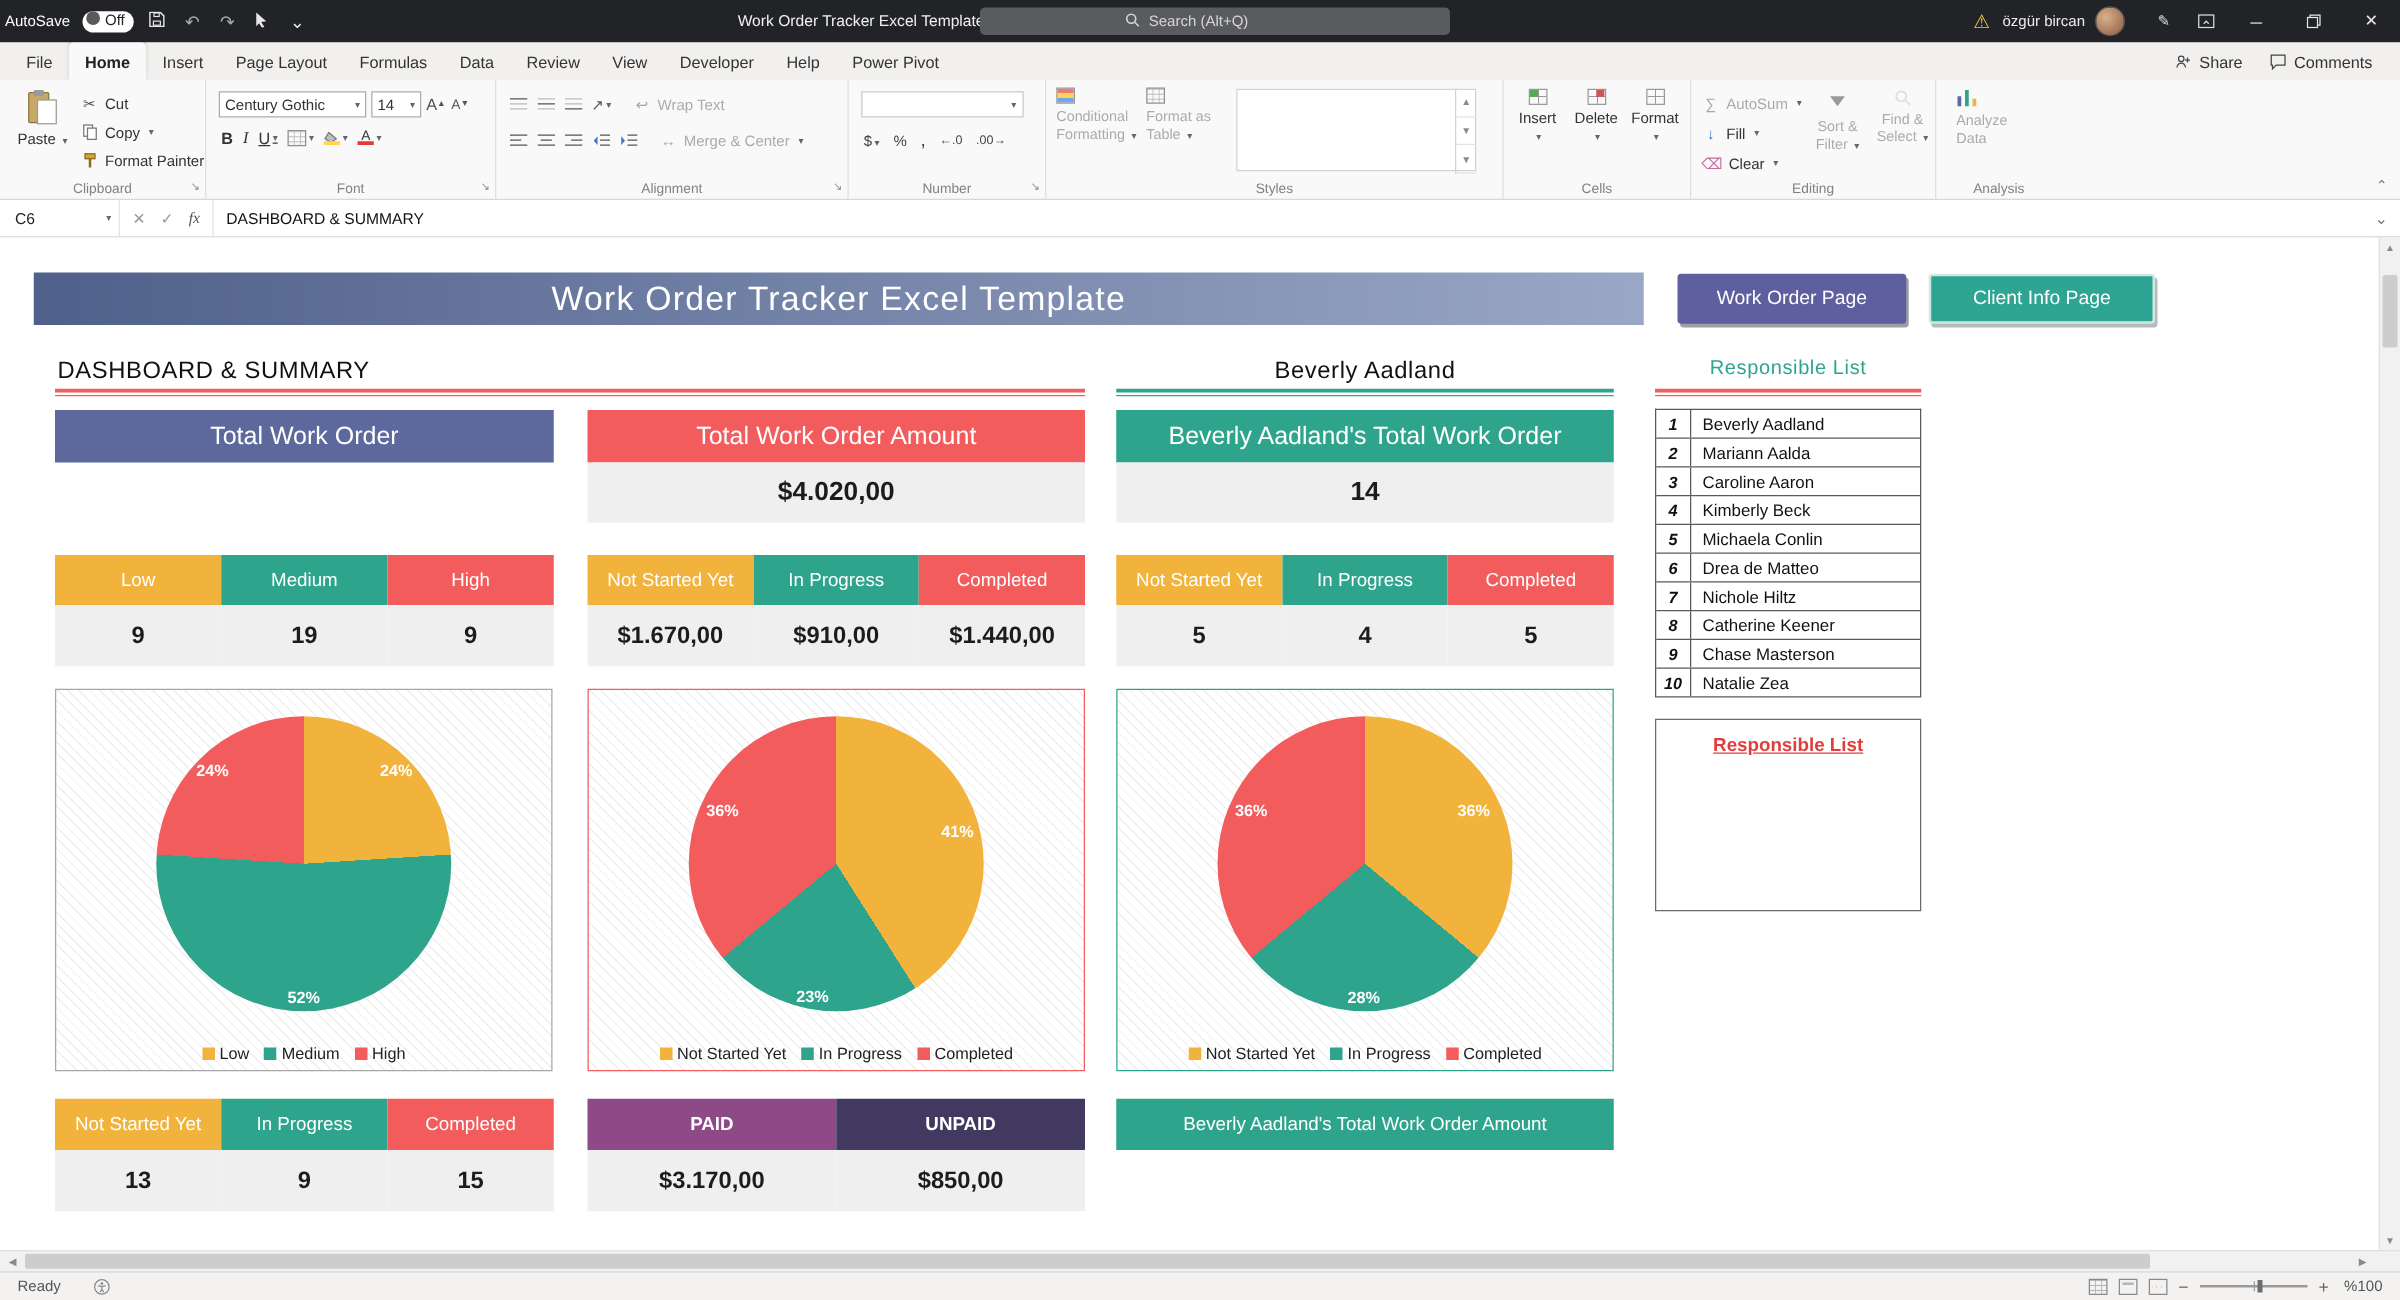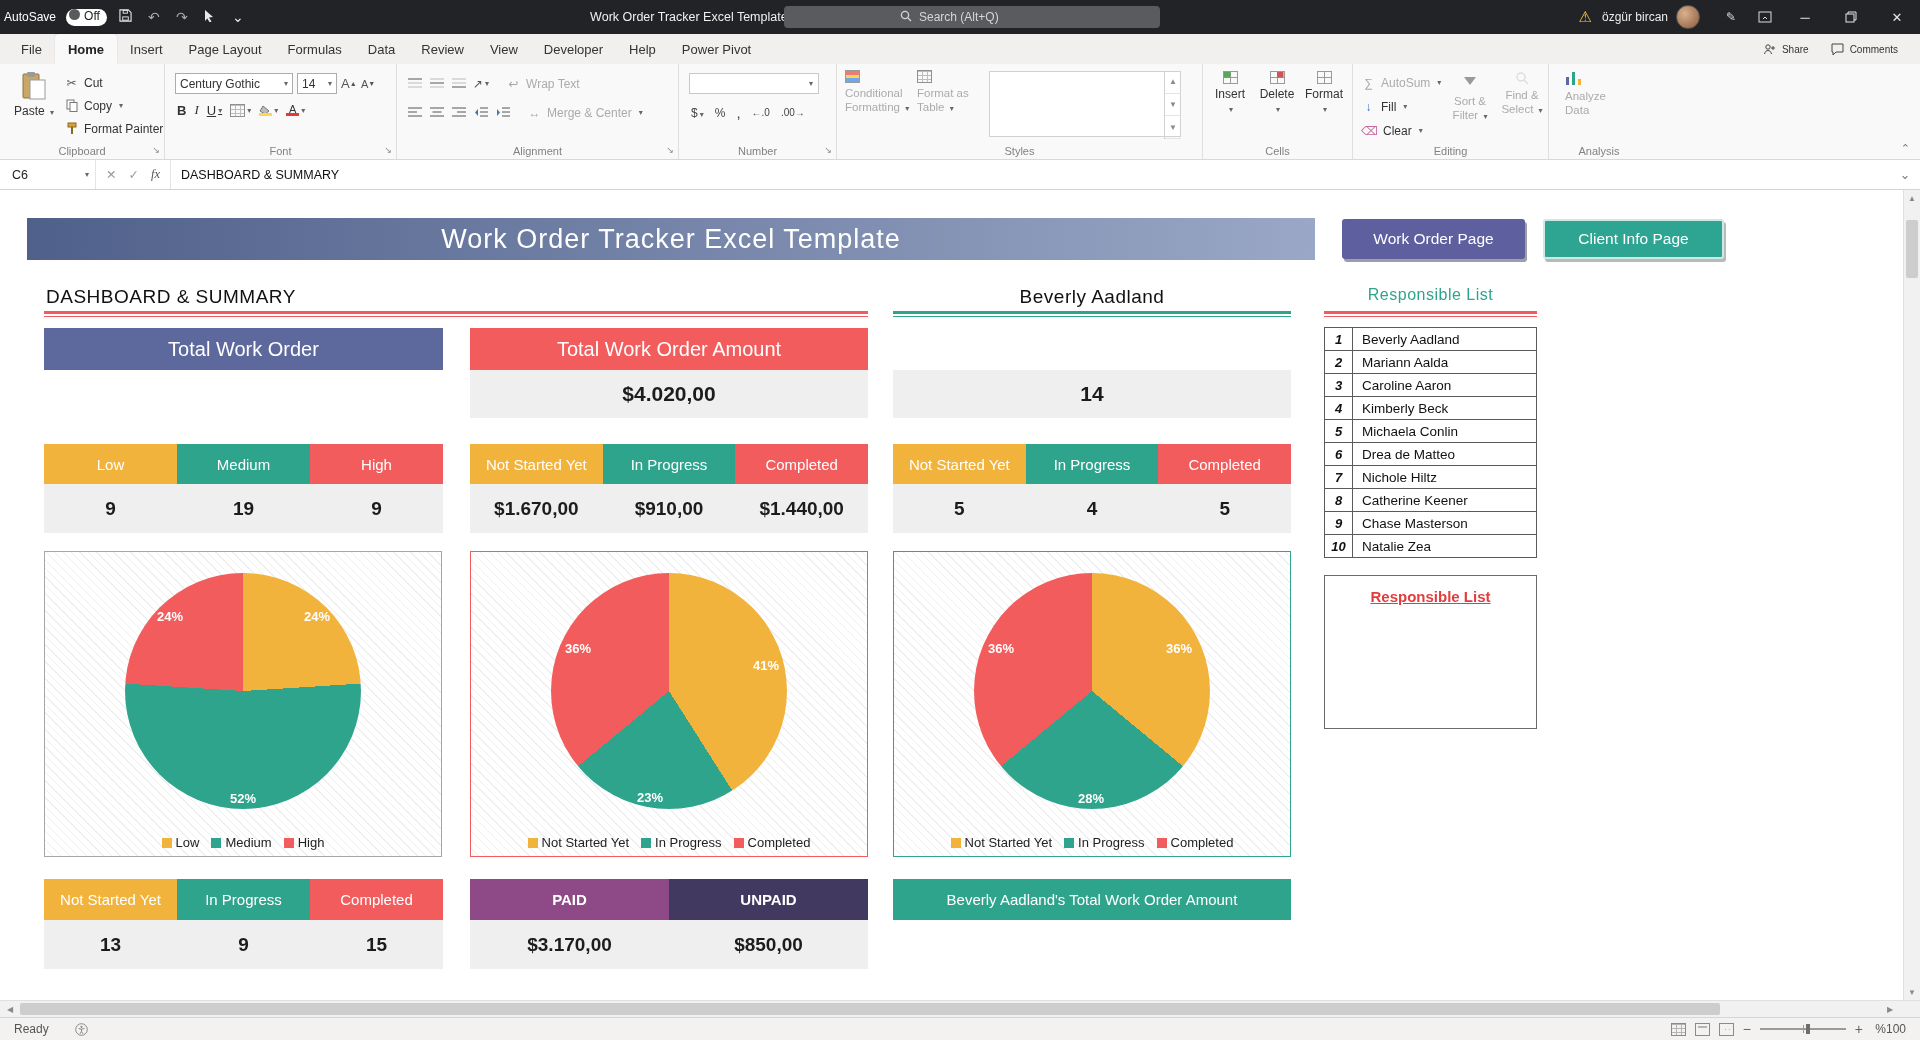--- a/index.html
+++ b/index.html
@@ -20,21 +20,21 @@
   .warn{color:#f6c644;font-size:15px;margin-right:10px}
   .uname{font-size:12px;margin-right:8px;color:#ececec}
   .avatar{width:24px;height:24px;border-radius:50%;background:radial-gradient(circle at 35% 35%,#d9b08c,#8a5a3c);margin-right:14px;border:1px solid #555}
   .tb-ic{width:34px;height:34px;display:flex;align-items:center;justify-content:center;color:#dcdcdc}
   .winbtn{width:46px;height:34px;display:flex;align-items:center;justify-content:center;color:#e6e6e6;font-size:13px}
 
   
   .tabsrow{position:absolute;top:34px;left:0;right:0;height:30px;background:#f1f0ef;display:flex;align-items:stretch;padding-left:8px;font-size:13px;color:#333}
   .rtab{display:flex;align-items:center;padding:0 13px}
   .rtab.active{background:#f9f9f9;border-radius:4px 4px 0 0;box-shadow:0 -1px 2px rgba(0,0,0,.12);color:#1b6e4f? ;color:#222;font-weight:bold}
-  .tabs-right{margin-left:auto;display:flex;align-items:center;gap:22px;padding-right:22px;font-size:10px;color:#333}
+  .tabs-right{margin-left:auto;display:flex;align-items:center;gap:22px;padding-right:22px;font-size:13px;color:#333}
   .tr-item{display:flex;align-items:center;gap:6px}
 
   
   .ribbon{position:absolute;top:64px;left:0;right:0;height:96px;background:#f9f9f9;border-bottom:1px solid #d8d8d8;display:flex;font-size:12px;color:#333}
   .rgroup{position:relative;height:100%;border-right:1px solid #e0dfde;flex:0 0 auto}
   .glabel{position:absolute;bottom:2px;left:0;right:0;text-align:center;font-size:11px;color:#828282}
   .launcher{position:absolute;bottom:4px;right:4px;font-size:9px;color:#8a8a8a}
   .dim{color:#ababab !important}
   .dim svg, .dim .mi{opacity:.5}
   .chev{font-size:8px;color:#666;margin-left:2px}
@@ -531,20 +531,21 @@
     <div class="sec-title t-left">DASHBOARD &amp; SUMMARY</div>
     <div class="dunder du-left"></div>
     <div class="sec-title t-right">Beverly Aadland</div>
     <div class="dunder du-right"></div>
     <div class="sec-title t-rlist">Responsible List</div>
     <div class="dunder du-rlist"></div>
 
     <div class="hdr bg-purple" style="left:44px;top:138px;width:399px;height:42px">Total Work Order</div>
     <div class="hdr bg-red" style="left:470px;top:138px;width:398px;height:42px">Total Work Order Amount</div>
     <div class="val" style="left:470px;top:180px;width:398px;height:48px">$4.020,00</div>
+    <div class="hdr bg-teal" style="left:893px;top:138px;width:398px;height:42px">Beverly Aadland's Total Work Order</div>
     <div class="val" style="left:893px;top:180px;width:398px;height:48px">14</div>
 
     <div class="row3 hdrrow" style="left:44px;top:254px;width:399px;height:40px">
       <span class="c bg-yellow">Low</span>
       <span class="c bg-teal">Medium</span>
       <span class="c bg-red">High</span>
     </div>
     <div class="row3 valrow" style="left:44px;top:294px;width:399px;height:49px">
       <span class="c">9</span>
       <span class="c">19</span>

